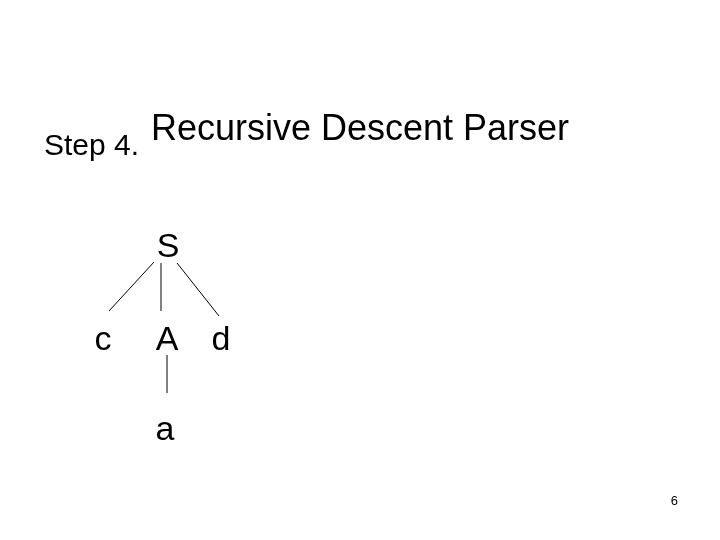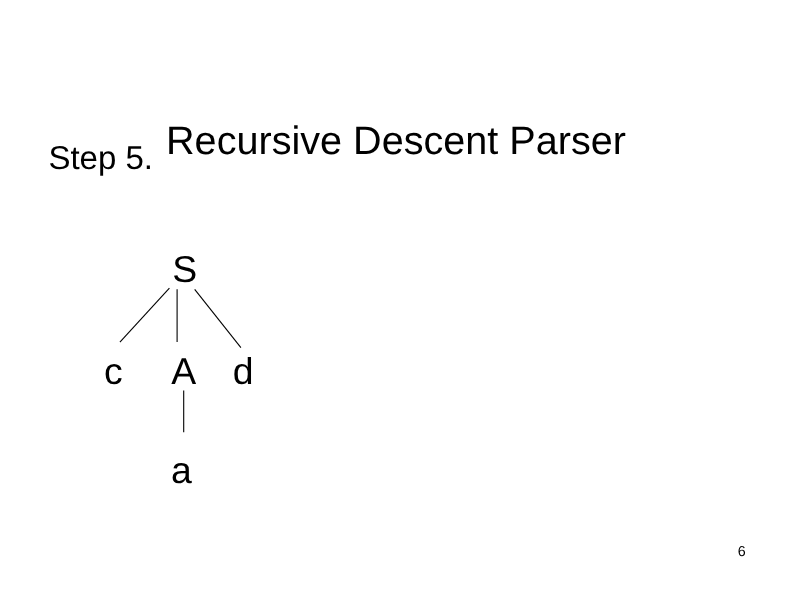--- a/index.html
+++ b/index.html
@@ -68,21 +68,21 @@
 </style>
 </head>
 <body>
 
 <div class="slide">
 
   <div class="title">
     <div>Recursive Descent Parser</div>
   </div>
 
-  <div class="step">Step 5.</div>
+  <div class="step">Step 4.</div>
 
   <div class="tree">
     <svg class="tree-lines" viewBox="0 0 720 540" xmlns="http://www.w3.org/2000/svg">
       <line x1="154" y1="262" x2="109" y2="311" stroke="#000000" stroke-width="1"></line>
       <line x1="161" y1="263" x2="161" y2="311" stroke="#000000" stroke-width="1"></line>
       <line x1="177" y1="263" x2="219" y2="316" stroke="#000000" stroke-width="1"></line>
       <line x1="167" y1="355" x2="167" y2="393" stroke="#000000" stroke-width="1"></line>
     </svg>
 
     <div class="node node-S">S</div>

